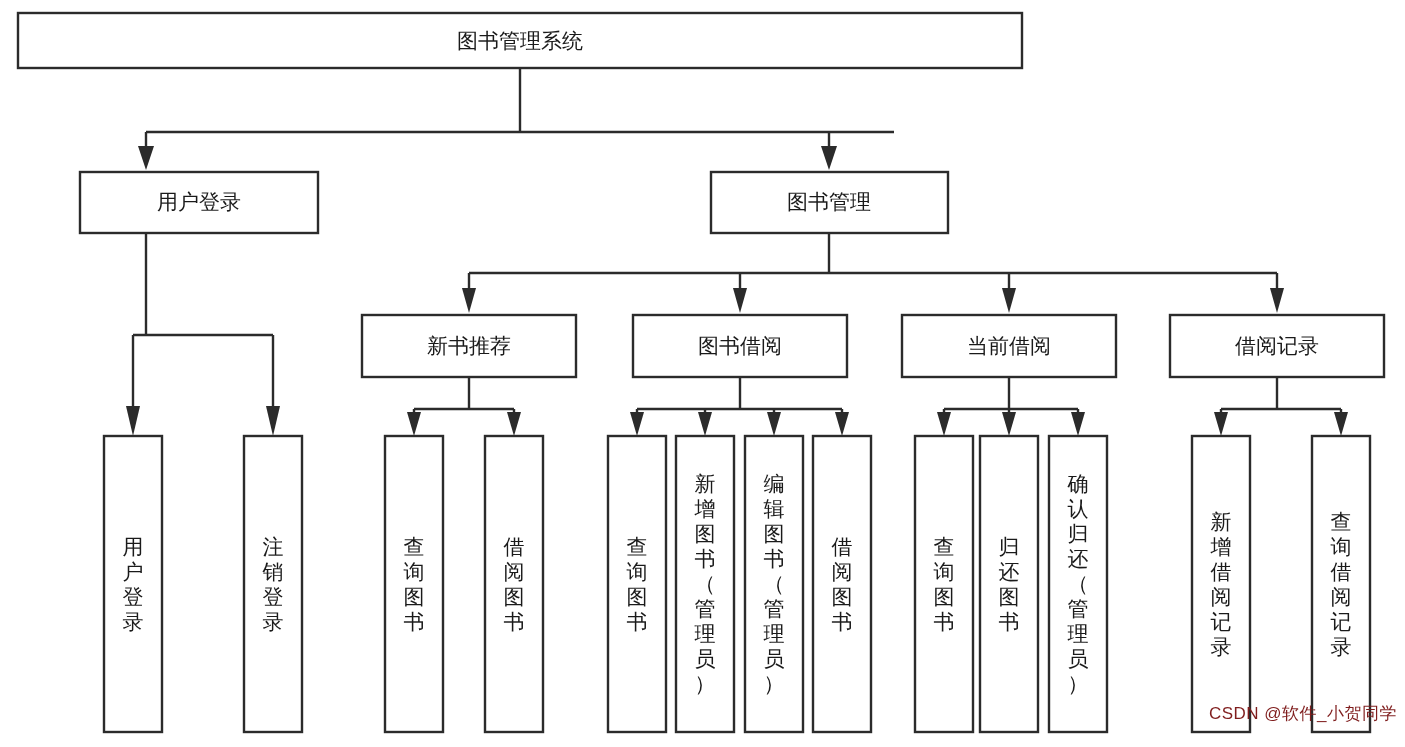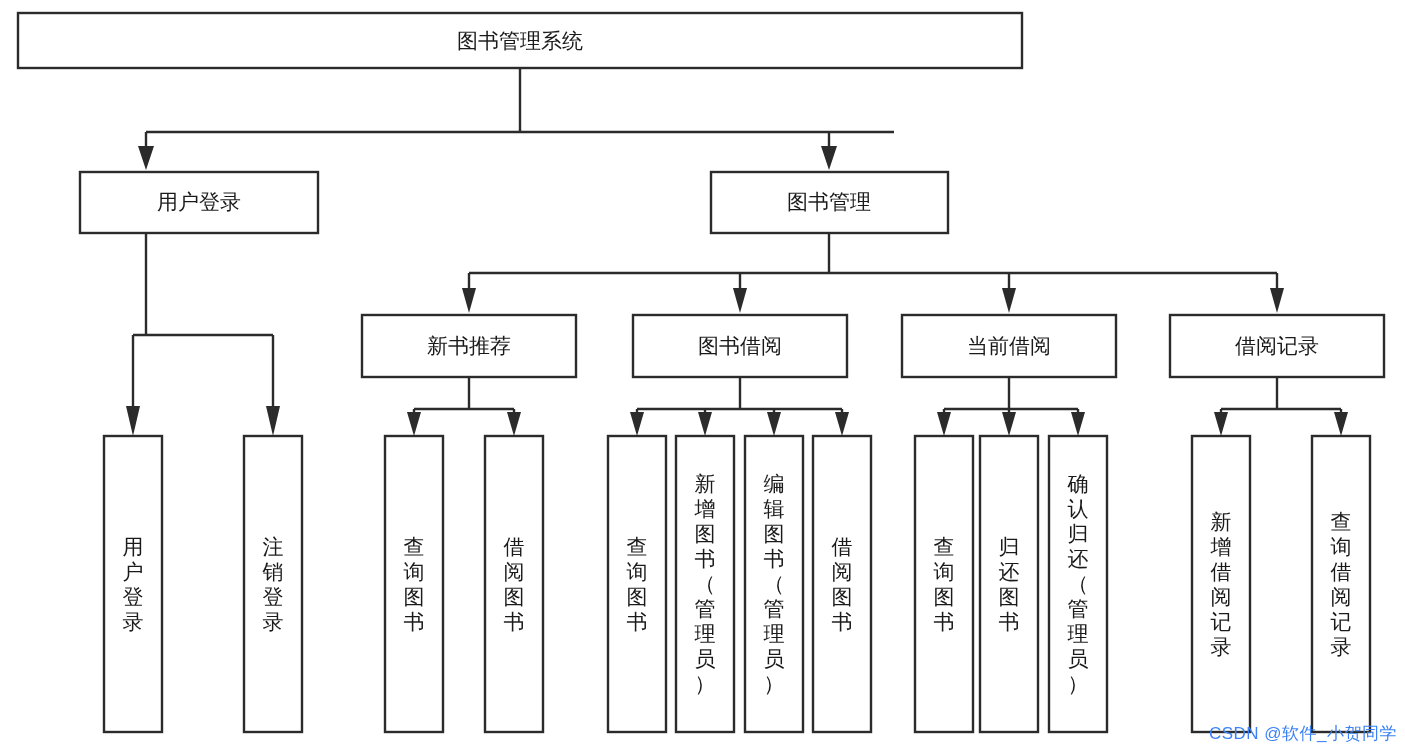--- a/index.html
+++ b/index.html
@@ -53,24 +53,24 @@
   }
   .node-label-v {
     font-family: "Liberation Sans", "DejaVu Sans", sans-serif;
     font-size: 21px;
     fill: #1a1a1a;
     text-anchor: middle;
   }
   .watermark {
     position: absolute;
     right: 8px;
-    bottom: 2px;
+    bottom: 22px;
     font-family: "Liberation Sans", "DejaVu Sans", sans-serif;
     font-size: 17px;
-    color: #3b82f6;
+    color: #7f1d1d;
     letter-spacing: 0.5px;
     white-space: nowrap;
     user-select: none;
     margin-top: 40px;
   }
 </style>
 </head>
 <body>
 
 <div id="diagram-root">

